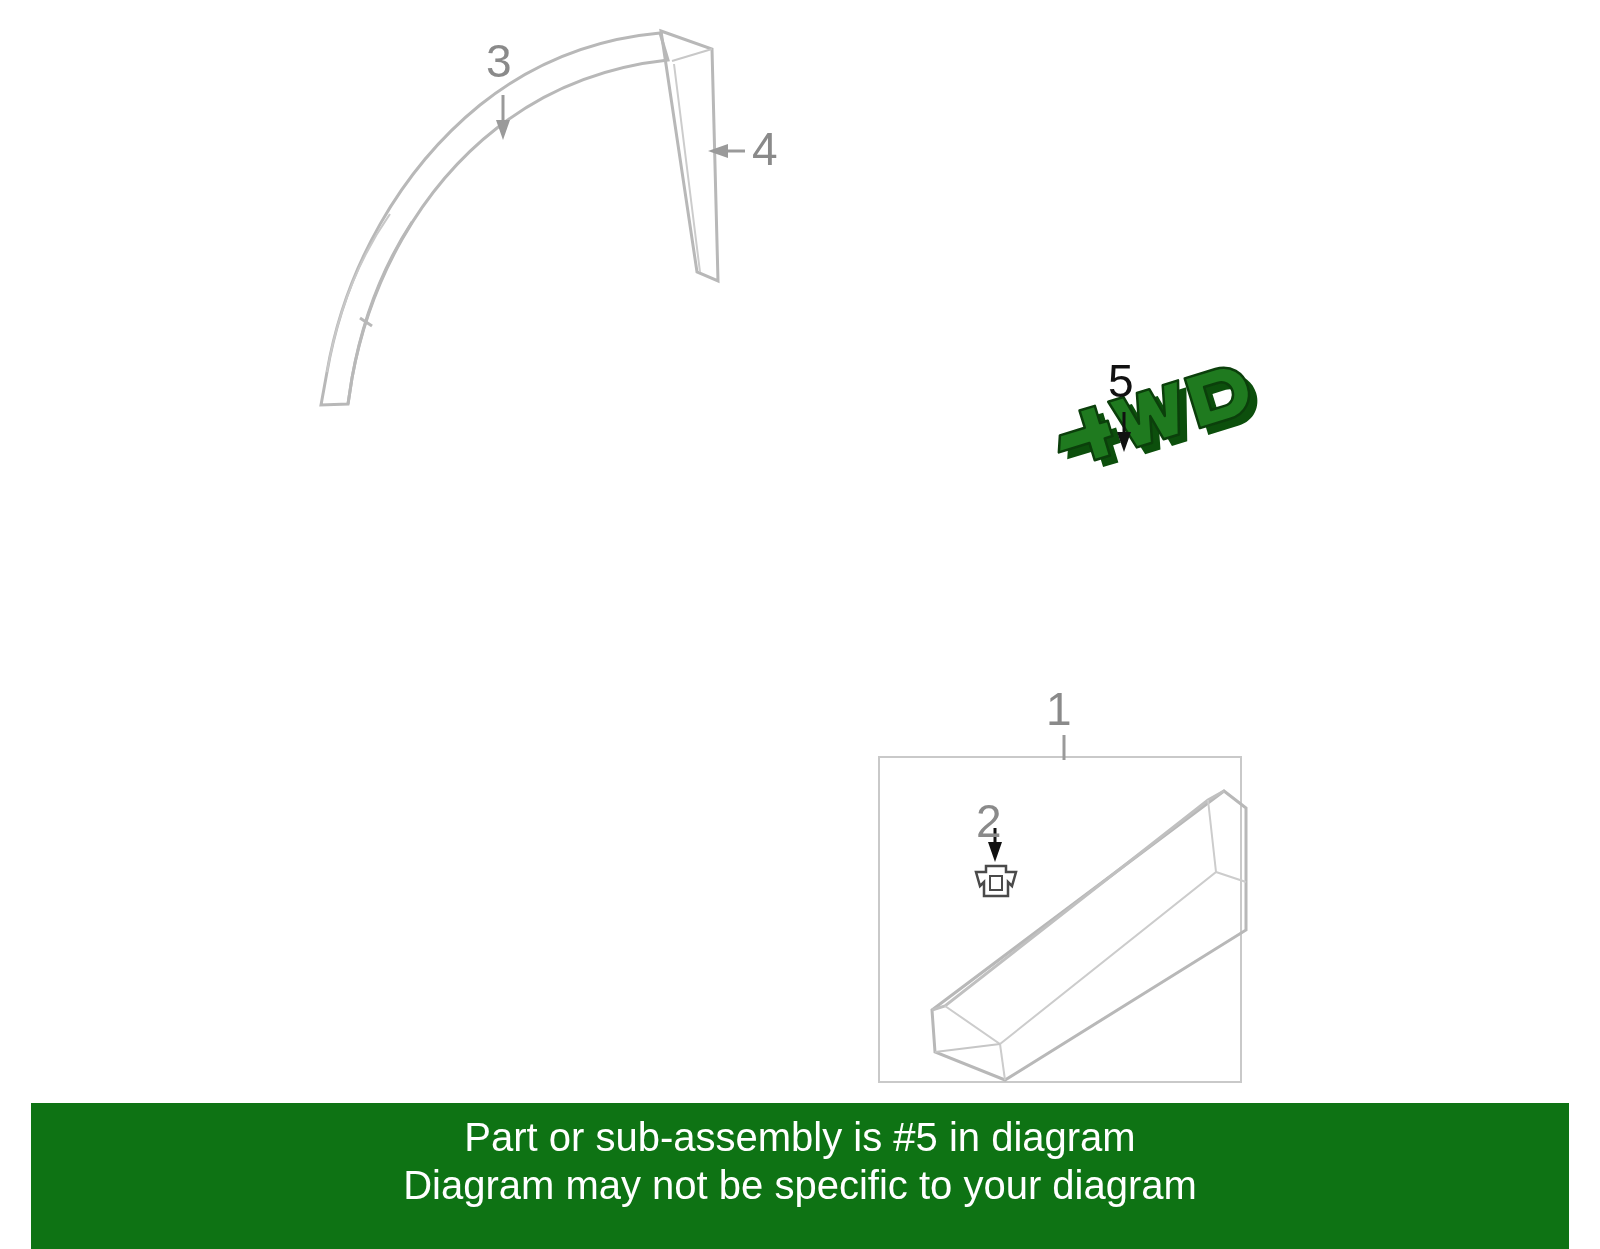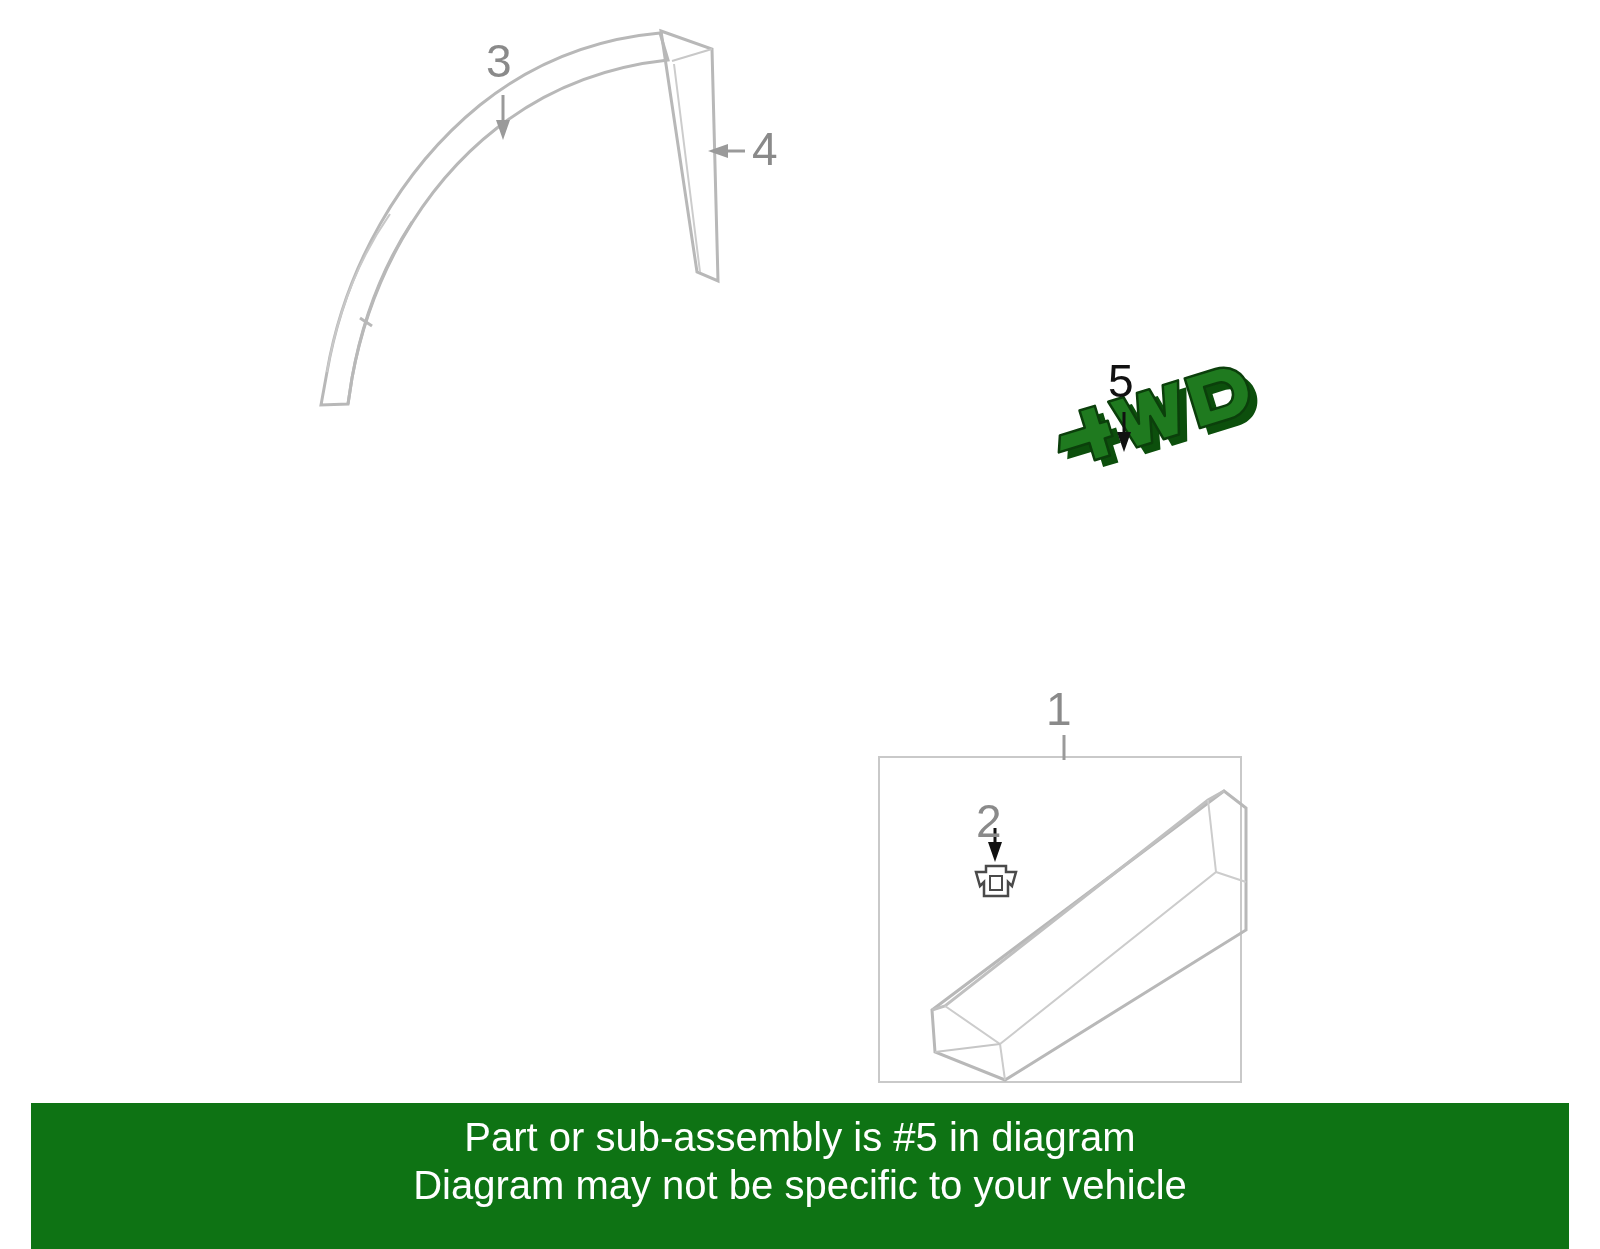--- a/index.html
+++ b/index.html
@@ -140,14 +140,14 @@
 </svg>
 
 <span class="callout" id="callout-1">1</span>
 <span class="callout" id="callout-2">2</span>
 <span class="callout" id="callout-3">3</span>
 <span class="callout" id="callout-4">4</span>
 <span class="callout" id="callout-5">5</span>
 
 <div id="banner">
   <span class="line">Part or sub-assembly is #5 in diagram</span>
-  <span class="line">Diagram may not be specific to your vehicle</span>
+  <span class="line">Diagram may not be specific to your diagram</span>
 </div>
 
 </body></html>

